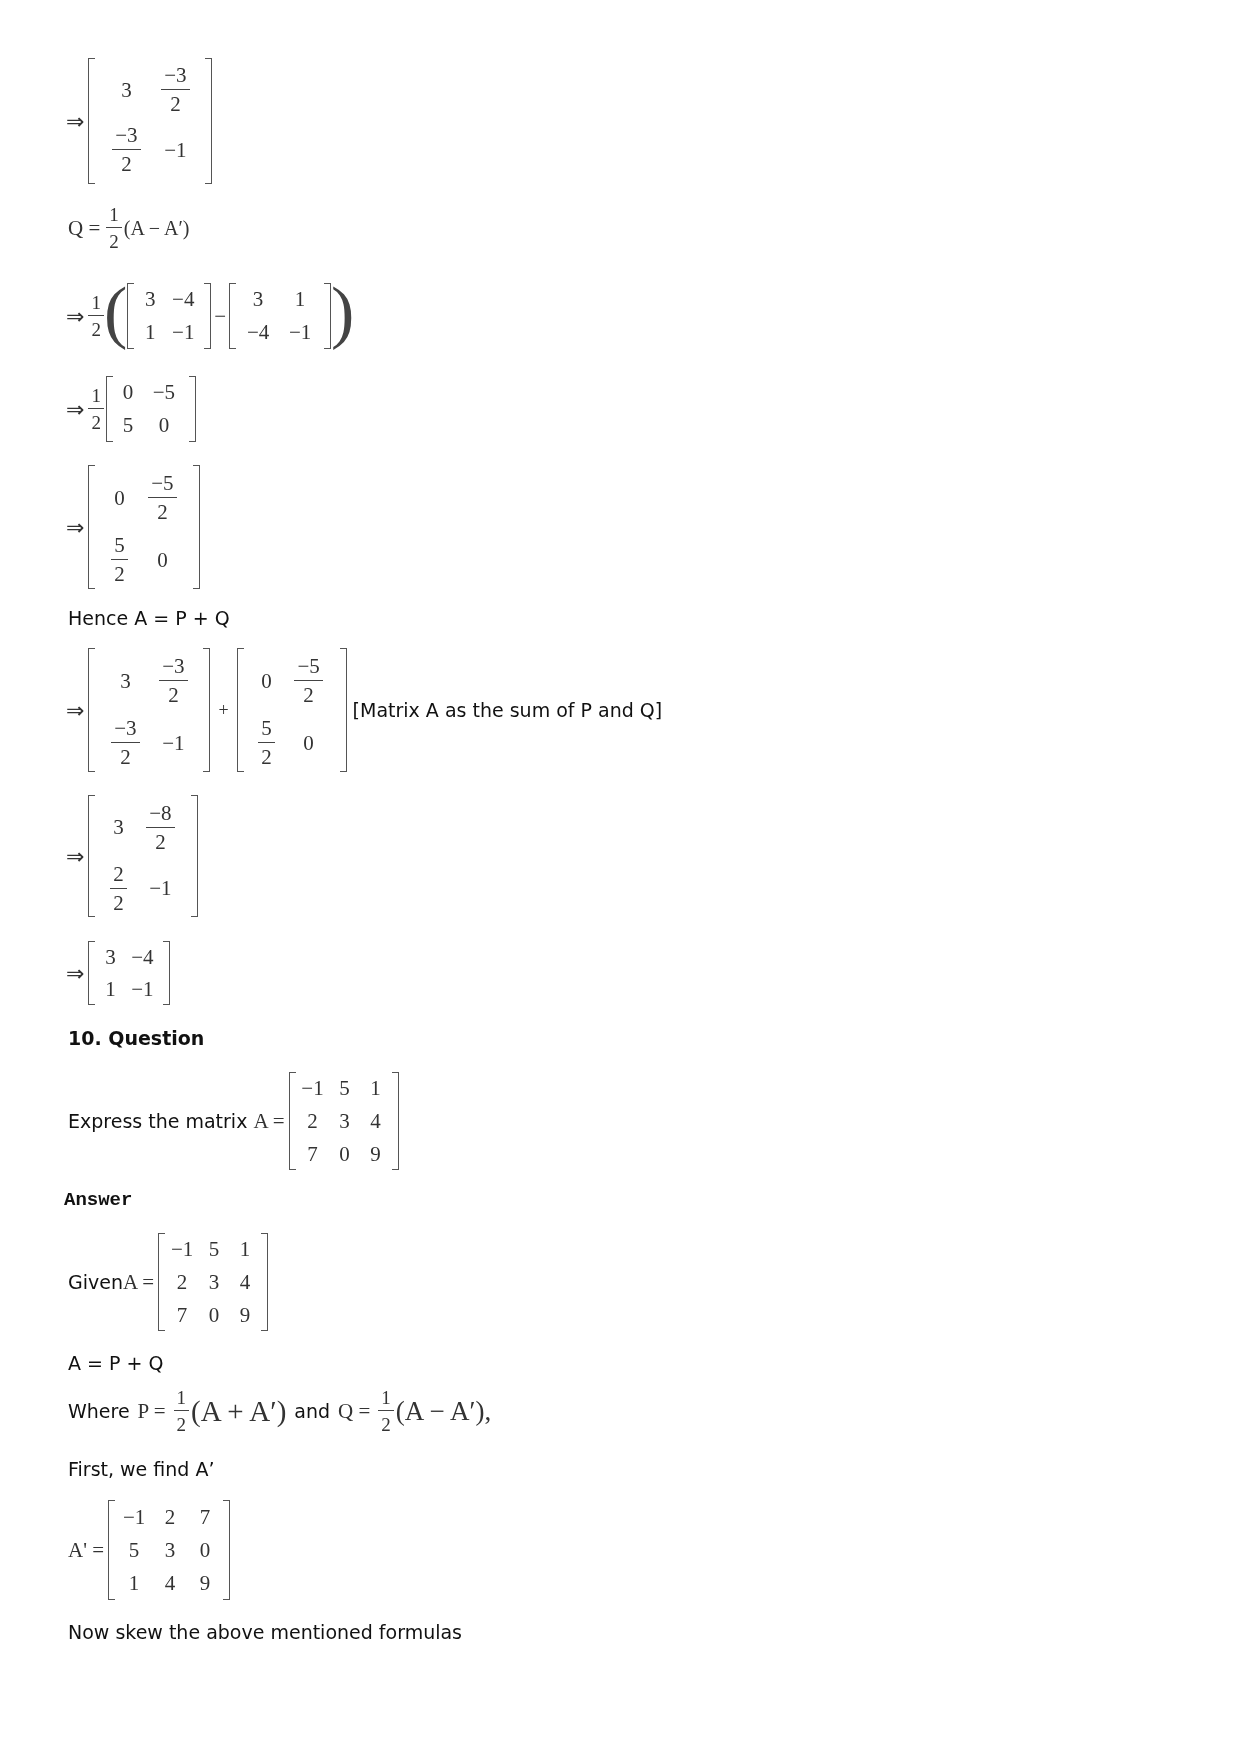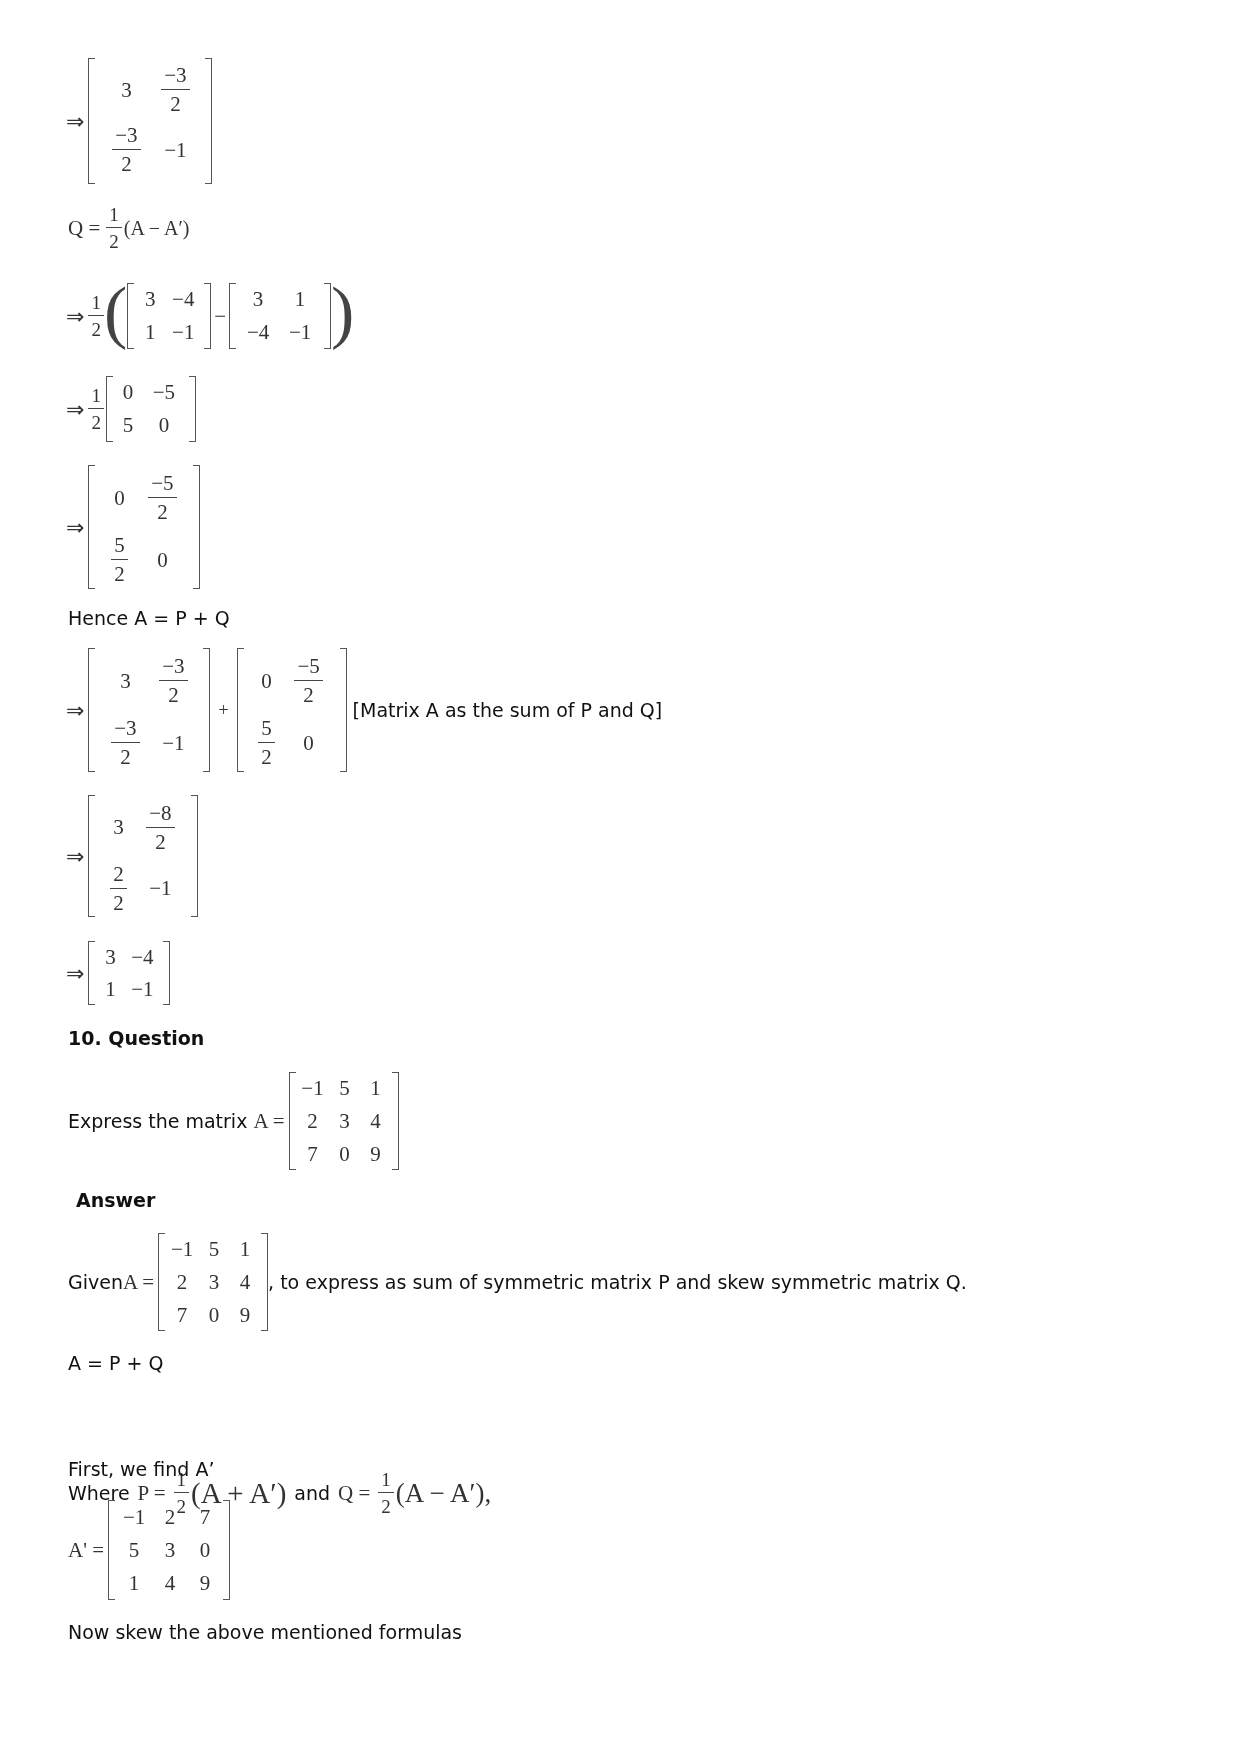--- a/index.html
+++ b/index.html
@@ -213,46 +213,45 @@
         <span class="cell">3</span>
         <span class="cell">4</span>
       <span class="cell">7</span>
         <span class="cell">0</span>
         <span class="cell">9</span>
     </span>
     <span class="br r"></span>
   </span>
 </div>
 
-<div class="abs txt bold" style="left:76px; top:1189px;">Answer</div>
+<div class="abs txt bold" style="left:64px; top:1189px;font-family:Liberation Mono, monospace;">Answer</div>
 
 <div class="abs row" style="left:68px; top:1233px;">
   <span class="txt">Given</span>
   <span class="math" style="margin:0 4px 0 0;">A =</span>
   <span class="mat" style="height:98px;">
     <span class="br l"></span>
     <span class="grid" style="grid-template-columns:30px 34px 28px; grid-template-rows:33px 33px 32px; padding:0 2px;">
       <span class="cell">−1</span>
         <span class="cell">5</span>
         <span class="cell">1</span>
       <span class="cell">2</span>
         <span class="cell">3</span>
         <span class="cell">4</span>
       <span class="cell">7</span>
         <span class="cell">0</span>
         <span class="cell">9</span>
     </span>
     <span class="br r"></span>
   </span>
-  <span class="txt">, to express as sum of symmetric matrix P and skew symmetric matrix Q.</span>
 </div>
 
 <div class="abs txt" style="left:68px; top:1352px;">A = P + Q</div>
 
-<div class="abs row" style="left:68px; top:1470px;">
+<div class="abs row" style="left:68px; top:1388px;">
   <span class="txt">Where</span>
   <span class="math" style="margin-left:8px;">P =</span>
   <span class="frac" style="margin:0 2px 0 8px; font-size:19px;">
       <span class="num">1</span>
       <span class="den">2</span>
     </span>
   <span class="math" style="font-size:29px;">(A +  A′)</span>
   <span class="txt" style="margin:0 8px;">and</span>
   <span class="math">Q =</span>
   <span class="frac" style="margin:0 2px 0 8px; font-size:19px;">

